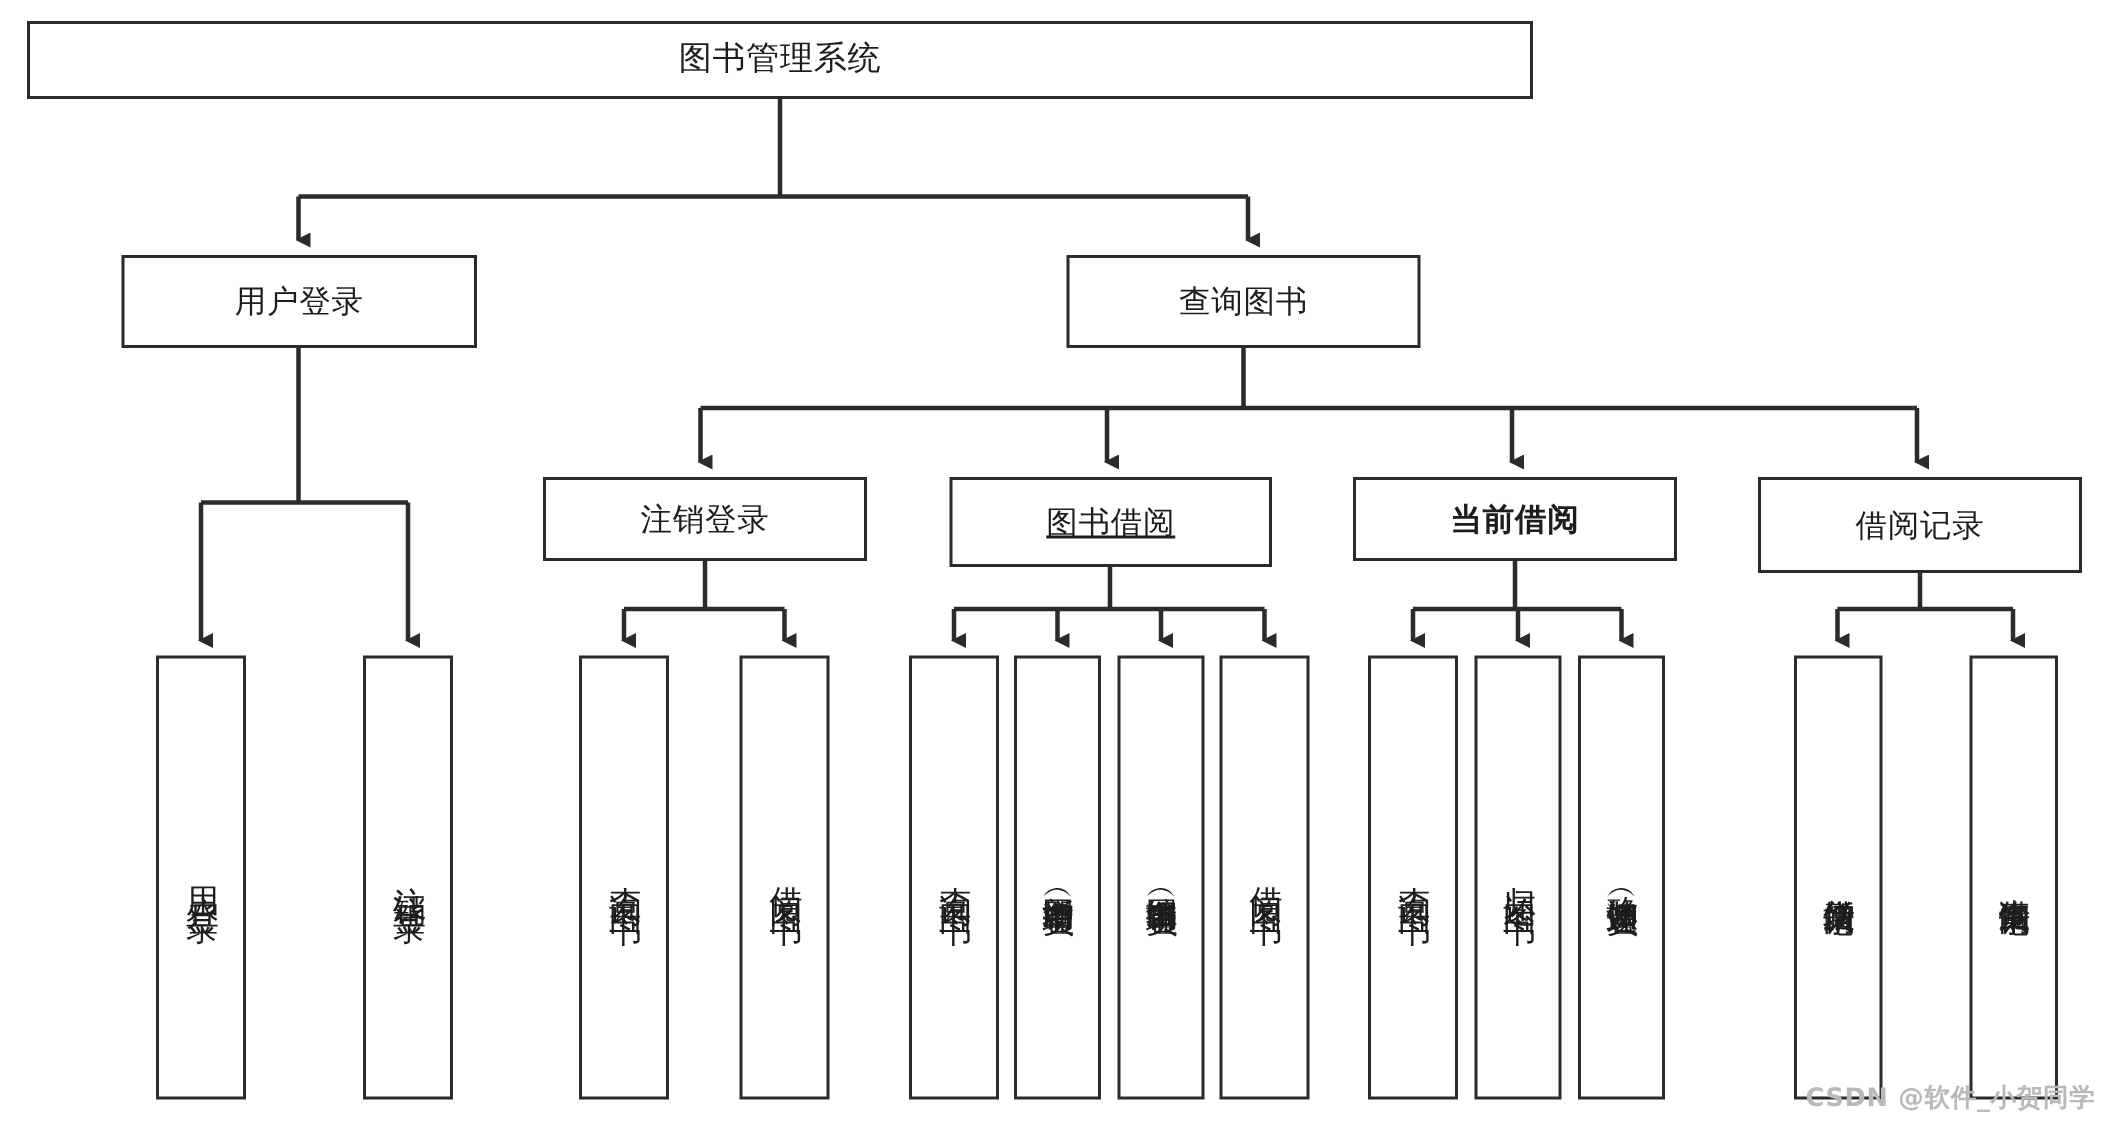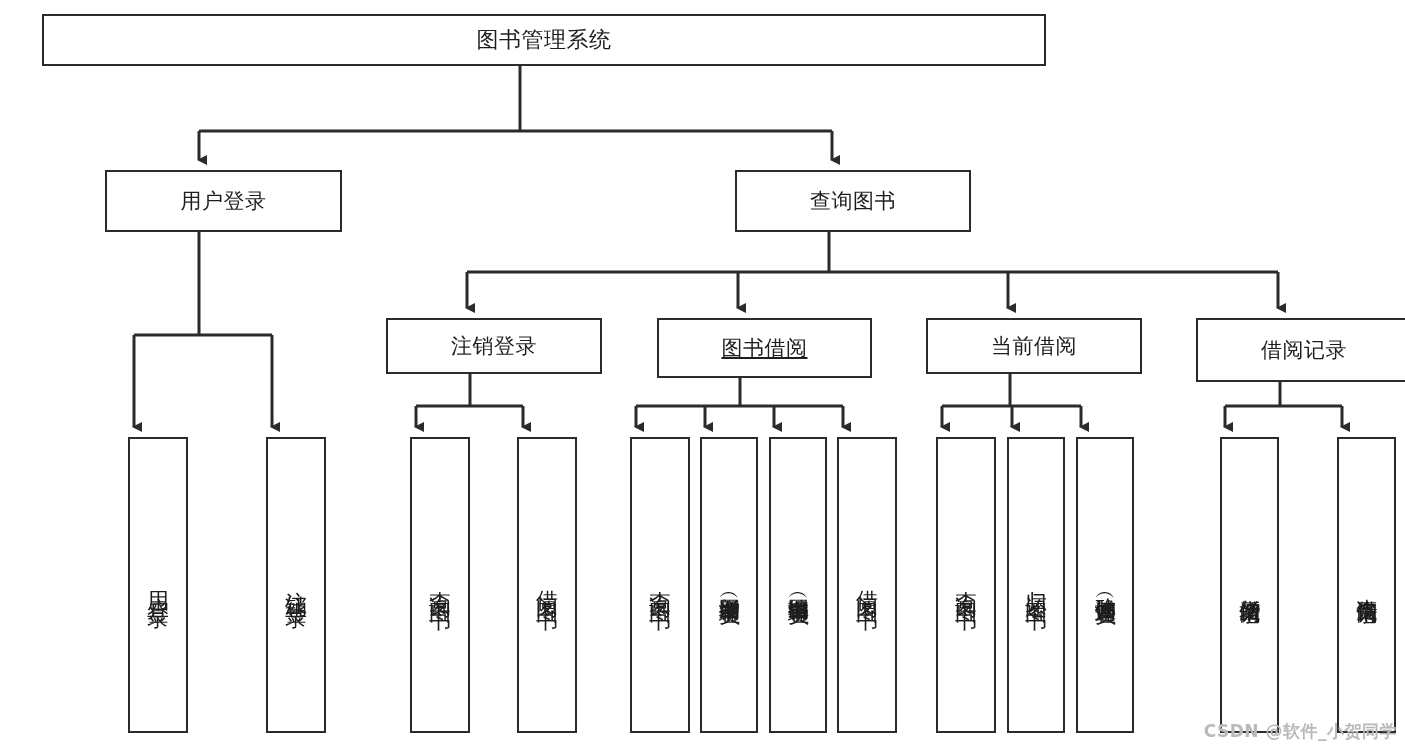--- a/index.html
+++ b/index.html
@@ -26,21 +26,20 @@
   }
   .node {
     position: absolute;
     box-sizing: border-box;
     border: 2px solid #2b2b2b;
     background: #ffffff;
     display: flex;
     align-items: center;
     justify-content: center;
     color: #1d1d1d;
-    margin-left: 24px;
   }
   .node .label {
     display: block;
     text-align: center;
     line-height: 1.18;
     letter-spacing: 0.5px;
   }
   
   .node.horiz .label {
     font-size: 21px;
@@ -143,21 +142,21 @@
   <div class="node horiz" style="left:711px; top:170px; width:236px; height:62px;">
     <span class="label">查询图书</span>
   </div>
 
   <div class="node horiz" style="left:362px; top:318px; width:216px; height:56px;">
     <span class="label">注销登录</span>
   </div>
   <div class="node horiz" style="left:633px; top:318px; width:215px; height:60px;text-decoration:underline;">
     <span class="label">图书借阅</span>
   </div>
-  <div class="node horiz" style="left:902px; top:318px; width:216px; height:56px;">
+  <div class="node horiz" style="left:902px; top:318px; width:216px; height:56px;font-weight:bold;">
     <span class="label">当前借阅</span>
   </div>
   <div class="node horiz" style="left:1172px; top:318px; width:216px; height:64px;font-family:Liberation Serif, serif;">
     <span class="label">借阅记录</span>
   </div>
 
   <div class="node vert" style="left:104px; top:437px; width:60px; height:296px;">
     <span class="label">用户登录</span>
   </div>
   <div class="node vert" style="left:242px; top:437px; width:60px; height:296px;">

